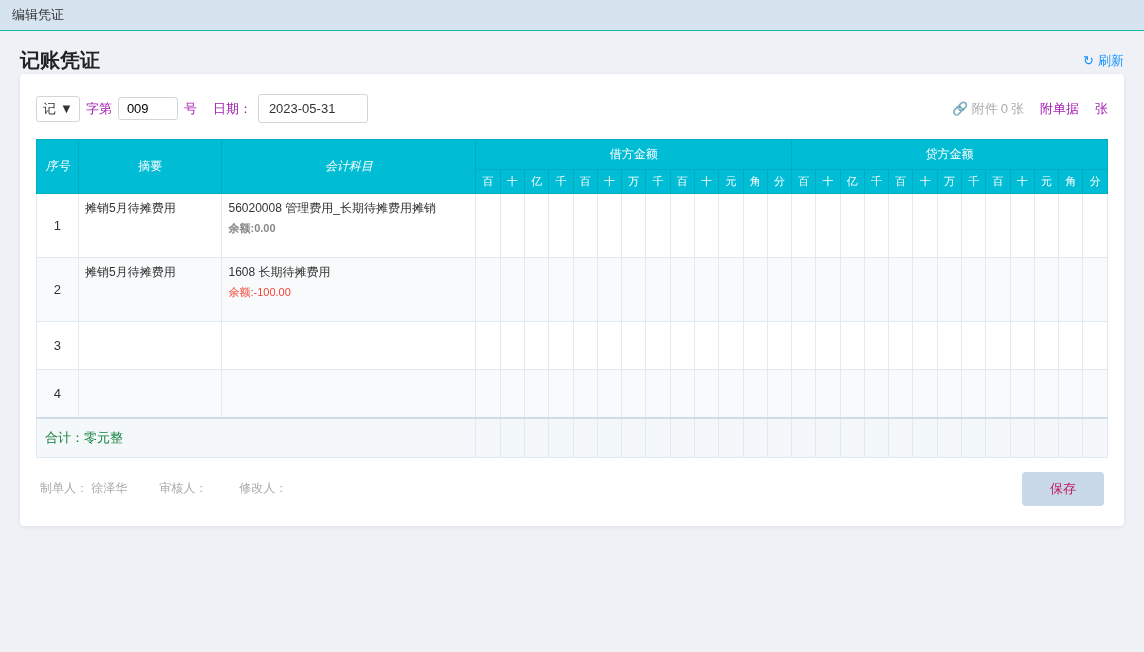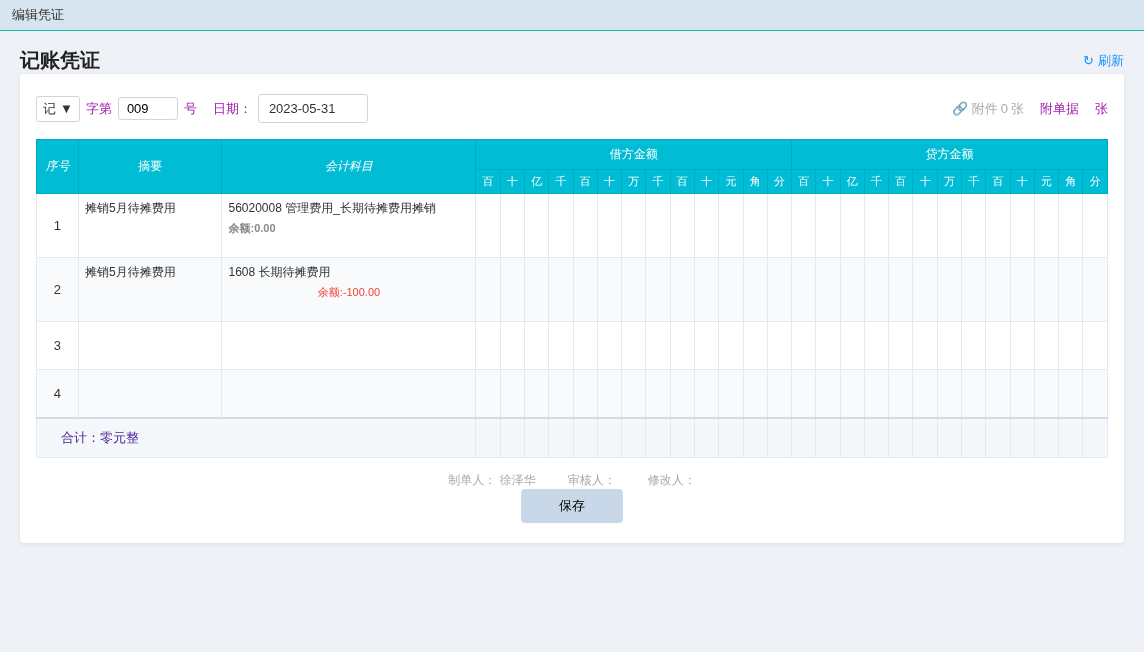--- a/index.html
+++ b/index.html
@@ -169,59 +169,57 @@
     .balance-text {
       font-size: 11px;
       color: #888;
       margin-top: 4px;
       font-weight: bold;
     }
     .balance-negative {
       font-size: 11px;
       color: #f44336;
       margin-top: 4px;
-      text-align: center;
     }
     .digit-cell {
       border: 1px solid #e0eaf0;
       text-align: center;
       vertical-align: middle;
       width: 22px;
       min-width: 22px;
       padding: 0;
     }
     .footer-row td {
       background: #f5f8fa !important;
       border-top: 2px solid #d0dde8;
     }
     .total-label {
       font-size: 13px;
-      color: #4c1d95;
-      padding: 10px 24px;
+      color: #15803d;
+      padding: 10px 8px;
     }
     .bottom-bar {
       display: flex;
       justify-content: space-between;
       align-items: center;
       margin-top: 14px;
       padding: 0 4px;
-      flex-direction: column;
     }
     .creator-info {
       display: flex;
       gap: 32px;
       color: #aaa;
       font-size: 12px;
     }
     .save-btn {
       background: #c8d8e8;
-      color: #000000;
+      color: #be185d;
       border: none;
       border-radius: 4px;
-      padding: 8px 38px;
+      padding: 8px 28px;
       font-size: 13px;
       cursor: pointer;
     }
   </style>
 </head>
 <body>
 
 <div class="title-bar">
   <span>编辑凭证</span>
 </div>

